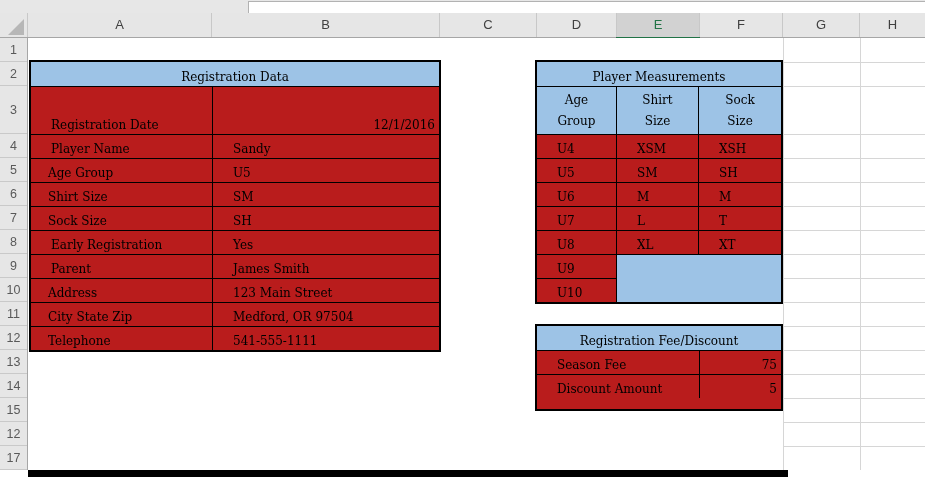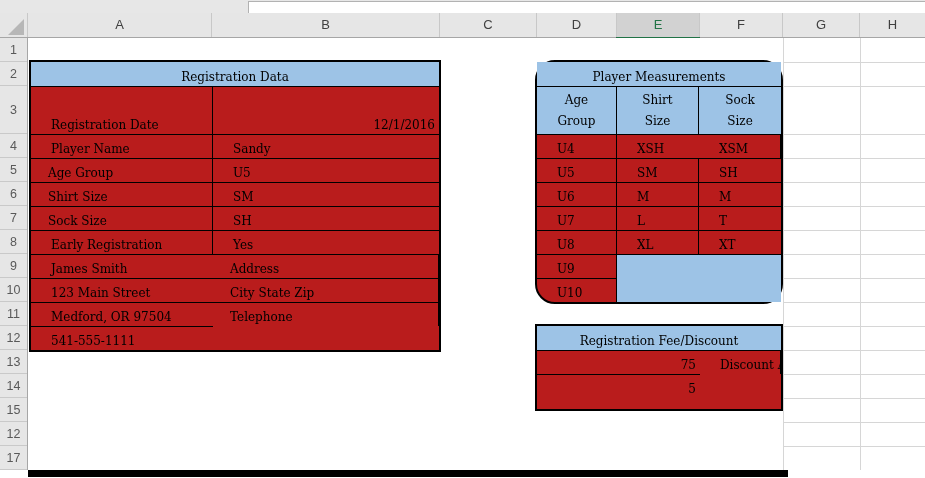--- a/index.html
+++ b/index.html
@@ -48,21 +48,21 @@
 
   
   .t-reg { left:29px; top:60px; width:412px; height:292px;
            display:grid; grid-template-columns:182px 1fr;
            grid-template-rows:24px 48px repeat(9,24px); }
   .t-reg .t-title { grid-column:1/3; }
 
   
   .t-meas { left:535px; top:60px; width:248px; height:244px;
             display:grid; grid-template-columns:80px 82px 1fr;
-            grid-template-rows:24px 48px repeat(5,24px) 24px 24px;border-radius:20px; }
+            grid-template-rows:24px 48px repeat(5,24px) 24px 24px; }
   .t-meas .t-title { grid-column:1/4; }
   .m-head { background:#9DC3E6; display:flex; flex-direction:column; align-items:center;
             justify-content:center; line-height:21px; }
   .blank-block { grid-column:2/4; grid-row:8/10; background:#9DC3E6; }
 
   
   .t-fee { left:535px; top:324px; width:248px; height:87px;
            display:grid; grid-template-columns:163px 1fr;
            grid-template-rows:24px 24px 24px; }
   .t-fee .t-title { grid-column:1/3; }
@@ -150,20 +150,21 @@
 
     <div class="cell b-top b-right indent">Shirt Size</div>
     <div class="cell b-top">SM</div>
 
     <div class="cell b-top b-right indent">Sock Size</div>
     <div class="cell b-top">SH</div>
 
     <div class="cell b-top b-right">Early Registration</div>
     <div class="cell b-top">Yes</div>
 
+    <div class="cell b-top b-right">Parent</div>
     <div class="cell b-top">James Smith</div>
 
     <div class="cell b-top b-right indent">Address</div>
     <div class="cell b-top">123 Main Street</div>
 
     <div class="cell b-top b-right indent">City State Zip</div>
     <div class="cell b-top">Medford, OR 97504</div>
 
     <div class="cell b-top b-right indent">Telephone</div>
     <div class="cell b-top">541-555-1111</div>
@@ -179,22 +180,22 @@
     <div class="m-head b-top b-right">
       <span>Shirt</span>
       <span>Size</span>
     </div>
     <div class="m-head b-top">
       <span>Sock</span>
       <span>Size</span>
     </div>
 
     <div class="cell b-top b-right">U4</div>
+    <div class="cell b-top b-right">XSM</div>
     <div class="cell b-top">XSH</div>
-    <div class="cell b-top b-right">XSM</div>
 
     <div class="cell b-top b-right">U5</div>
     <div class="cell b-top b-right">SM</div>
     <div class="cell b-top">SH</div>
 
     <div class="cell b-top b-right">U6</div>
     <div class="cell b-top b-right">M</div>
     <div class="cell b-top">M</div>
 
     <div class="cell b-top b-right">U7</div>
@@ -206,20 +207,21 @@
     <div class="cell b-top">XT</div>
 
     <div class="cell b-top b-right">U9</div>
     <div class="blank-block b-top"></div>
     <div class="cell b-top b-right">U10</div>
   </div>
 
   <div class="xl-table t-fee">
     <div class="t-title">Registration Fee/Discount</div>
 
+    <div class="cell b-top b-right">Season Fee</div>
     <div class="cell b-top num">75</div>
 
     <div class="cell b-top b-right">Discount Amount</div>
     <div class="cell b-top num">5</div>
   </div>
 
   <div class="black-bar"></div>
 
 </div>
 

